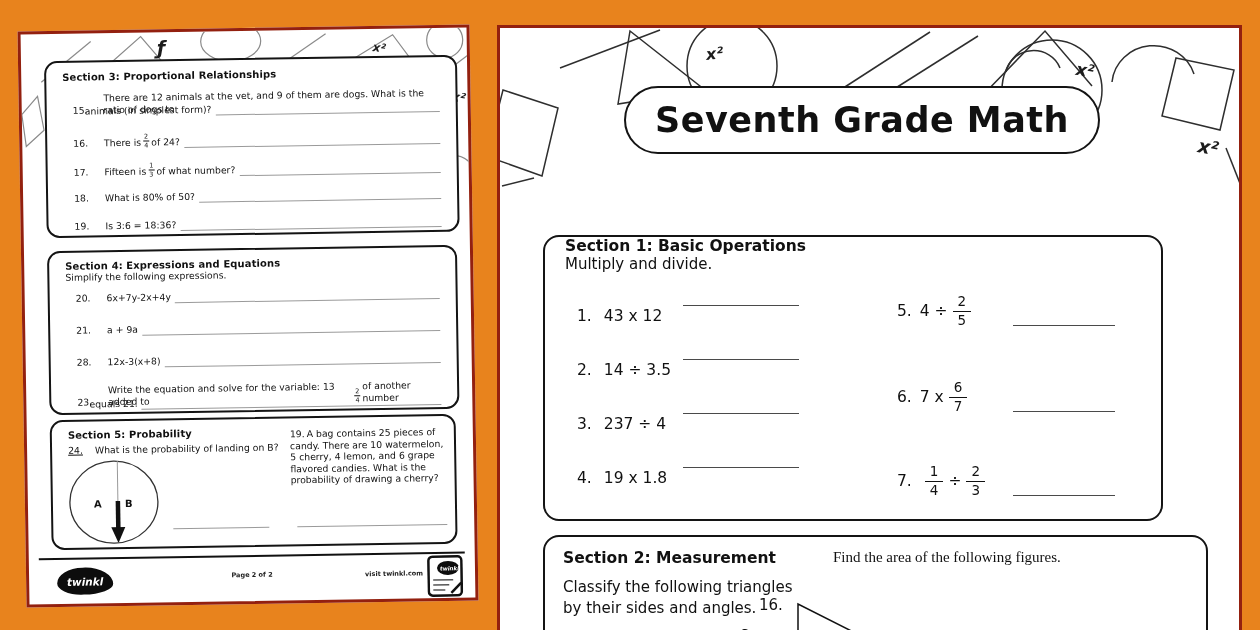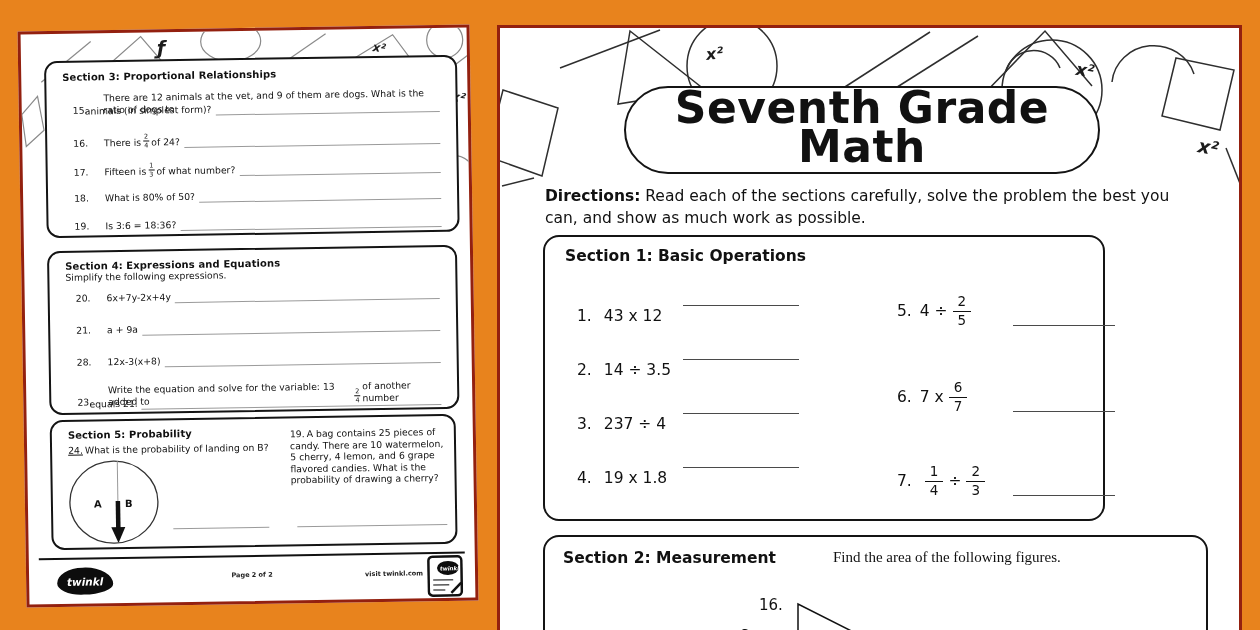--- a/index.html
+++ b/index.html
@@ -44,24 +44,24 @@
   .footer-line { position:absolute; left:10px; right:10px; border-top:2.5px solid #111; }
   .twinkl-logo {
     position:absolute; background:#0d0d0d; color:#fff;
     border-radius:48% 52% 55% 45% / 60% 65% 40% 45%;
     font-weight:bold; font-style:italic; font-size:10.5px;
     display:flex; align-items:center; justify-content:center;
   }
   .tiny { font-size:6.5px; font-weight:bold; color:#222; position:absolute; }
   
   .title-pill {
-    position:absolute; left:124px; top:58px; width:476px; height:88px;
+    position:absolute; left:124px; top:58px; width:476px; height:68px;
     background:#fff; border:2.5px solid #141414; border-radius:48px;
-    display:flex; flex-direction:column; align-items:center; 
-    text-align:center; font-weight:bold; font-size:44px; line-height:39px;
+    display:flex; flex-direction:column; align-items:center; justify-content:center;
+    text-align:center; font-weight:bold; font-size:35px; line-height:39px;
     letter-spacing:0.5px;
   }
   .directions { position:absolute; left:45px; top:157px; width:655px; font-size:15.5px; line-height:1.45; }
   .rq { position:absolute; display:flex; align-items:center; font-size:15.5px; }
   .rq .qn { margin-right:12px; }
   .hl { position:absolute; border-bottom:1.6px solid #4a4a4a; }
   .FR { display:inline-flex; flex-direction:column; align-items:center; line-height:1; margin:0 5px; }
   .FR .fn { font-size:13.5px; border-bottom:1.5px solid #111; padding:0 5px 2px; }
   .FR .fd { font-size:13.5px; padding-top:2px; }
   .s2-text { position:absolute; font-size:15px; line-height:1.4; }
@@ -167,21 +167,21 @@
     <div class="lq" style="left:38px; top:146px; right:16px;">
       <span>equals 21.</span>
       <span class="ul grow"></span>
     </div>
   </div>
 
   <div class="secbox" style="left:23px; top:386px; width:406px; height:130px; padding:8px 16px;">
     <div class="lp-head">Section 5: Probability</div>
 
     <div class="lq" style="left:16px; top:23px;">
-      <span class="qn" style="margin-right:2px;text-decoration:underline;">24.</span>
+      <span class="qn" style="margin-right:12px;text-decoration:underline;">24.</span>
       <span>What is the probability of landing on B?</span>
     </div>
 
     <svg style="position:absolute; left:14px; top:36px;" width="96" height="90" viewBox="0 0 96 90" fill="none">
       <ellipse cx="47" cy="45" rx="44" ry="41" stroke="#333" stroke-width="1.3"></ellipse>
       <line x1="51" y1="4" x2="51" y2="86" stroke="#9a9a9a" stroke-width="1"></line>
       <text x="27" y="50" font-size="10" font-weight="bold" fill="#111">A</text>
       <text x="58" y="50" font-size="10" font-weight="bold" fill="#111">B</text>
       <line x1="51" y1="44" x2="51" y2="72" stroke="#111" stroke-width="4.5"></line>
       <polygon points="44,70 58,70 51,86" fill="#111"></polygon>
@@ -230,24 +230,24 @@
     <path d="M2,158 L34,150"></path>
   </svg>
   <span class="x2" style="left:206px; top:16px; font-size:16px; transform:rotate(-6deg);">x²</span>
   <span class="x2" style="left:576px; top:32px; font-size:17px; transform:rotate(8deg);">x²</span>
   <span class="x2" style="left:698px; top:108px; font-size:19px; transform:rotate(10deg);">x²</span>
 
   <div class="title-pill">
     <span>Seventh Grade Math</span>
   </div>
 
-  <div class="directions"><b>Directions:</b><span> Read each of the sections carefully, solve the problem the best you can, and show as much work as possible.</span></div>
-
-  <div class="secbox" style="left:43px; top:207px; width:562px; height:286px; padding:10px 20px;">
+
+  <div class="secbox" style="left:43px; top:207px; width:620px; height:286px; padding:0 20px;">
     <div style="font-weight:bold; font-size:15.5px;">Section 1: Basic Operations</div>
+    <div style="font-size:15px;">Multiply and divide.</div>
 
     <div class="rq" style="left:32px; top:70px;">
       <span class="qn">1.</span>
       <span>43 x 12</span>
     </div>
     <div class="hl" style="left:138px; top:68px; width:116px;"></div>
 
     <div class="rq" style="left:32px; top:124px;">
       <span class="qn">2.</span>
       <span>14 ÷ 3.5</span>
@@ -297,20 +297,21 @@
           <span class="fn">2</span>
           <span class="fd">3</span>
         </span>
     </div>
     <div class="hl" style="left:468px; top:258px; width:102px;"></div>
   </div>
 
   <div class="secbox" style="left:43px; top:507px; width:665px; height:140px; padding:12px 18px;">
     <div style="font-weight:bold; font-size:15.5px;">Section 2: Measurement</div>
     <div class="s2-text" style="left:288px; top:10px;font-family:Liberation Serif, serif;">Find the area of the following figures.</div>
+    <div class="s2-text" style="left:18px; top:40px; width:232px;">Classify the following triangles by their sides and angles.</div>
 
     <div class="s2-text" style="left:214px; top:58px;">16.</div>
     <div class="s2-text" style="left:196px; top:88px; font-size:14px;">3 cm</div>
     <svg style="position:absolute; left:250px; top:64px;" width="100" height="54" viewBox="0 0 100 54" fill="none" stroke="#111" stroke-width="1.5">
       <polygon points="3,3 3,50 96,50"></polygon>
     </svg>
 
   </div>
 </div>
 

